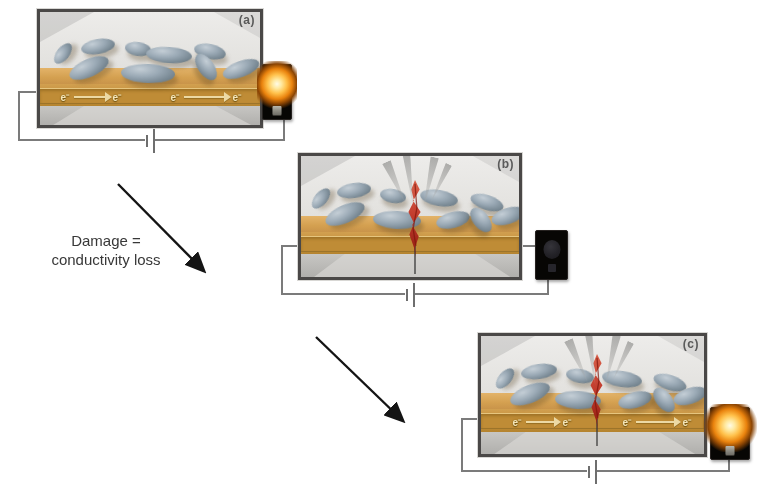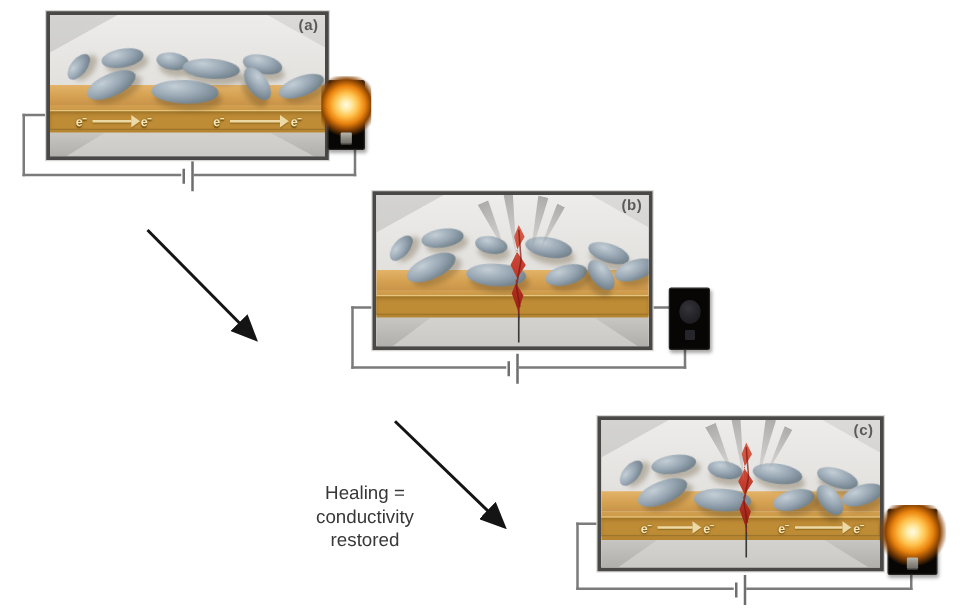--- a/index.html
+++ b/index.html
@@ -77,26 +77,25 @@
   <svg id="arrow-layer" width="768" height="489">
     <defs>
       <marker id="ah" markerWidth="9" markerHeight="8" refX="7" refY="4" orient="auto">
         <path d="M0,0 L9,4 L0,8 Z" fill="#141414"></path>
       </marker>
     </defs>
     <line id="arrow-0" stroke="#141414" stroke-width="2.4" marker-end="url(#ah)" x1="118" y1="184" x2="203" y2="270"></line>
     <line id="arrow-1" stroke="#141414" stroke-width="2.4" marker-end="url(#ah)" x1="316" y1="337" x2="402" y2="420"></line>
   </svg>
 
-
-  <div class="big-label" style="left:222px;top:385px;width:140px;">
-    <span>Healing =</span><br>
-    <span>conductivity</span><br>
-    <span>restored</span>
+  <div class="big-label" style="left:30px;top:231px;width:152px;">
+    <span>Damage =</span><br>
+    <span>conductivity loss</span>
   </div>
+
 
   <div id="circuit-layer">
       <div class="wire" style="left: 18px; top: 91px; width: 22px; height: 2px;"></div>
       <div class="wire" style="left: 18px; top: 91px; width: 2px; height: 50px;"></div>
       <div class="wire" style="left: 18px; top: 139px; width: 267px; height: 2px;"></div>
       <div class="wire" style="left: 283px; top: 116px; width: 2px; height: 25px;"></div>
       <div class="bat-gap" style="left: 145px; top: 138px; width: 10px; height: 6px;"></div>
       <div class="bat-line" style="left: 146px; top: 135px; width: 2px; height: 12px;"></div>
       <div class="bat-line" style="left: 153px; top: 129px; width: 2px; height: 24px;"></div>
       <div class="wire" style="left: 281px; top: 245px; width: 20px; height: 2px;"></div>

